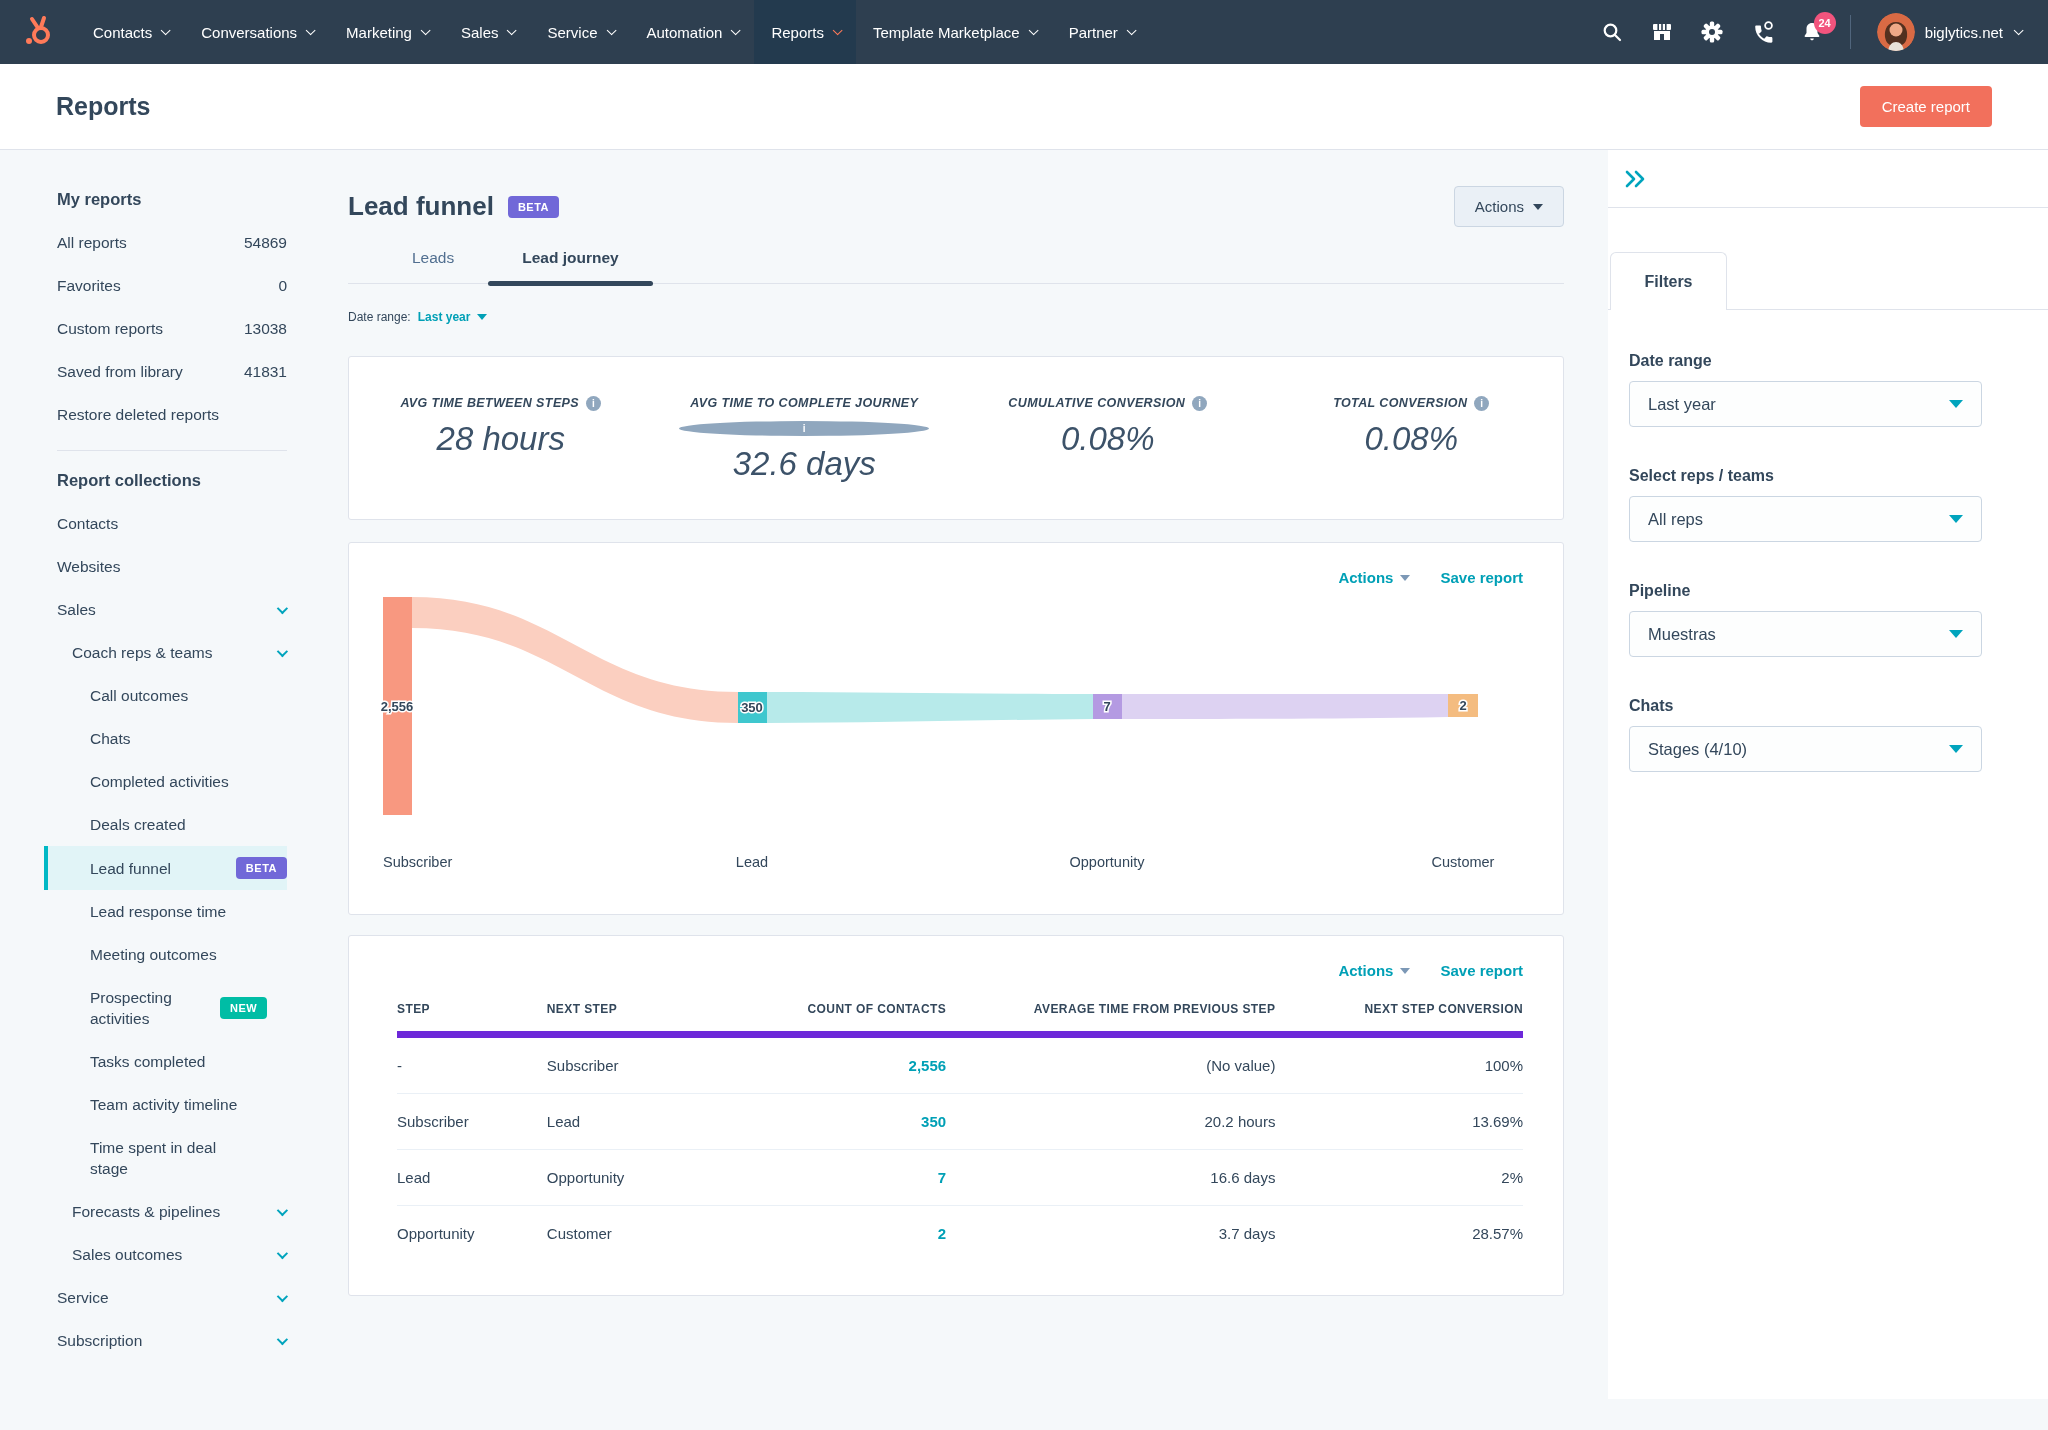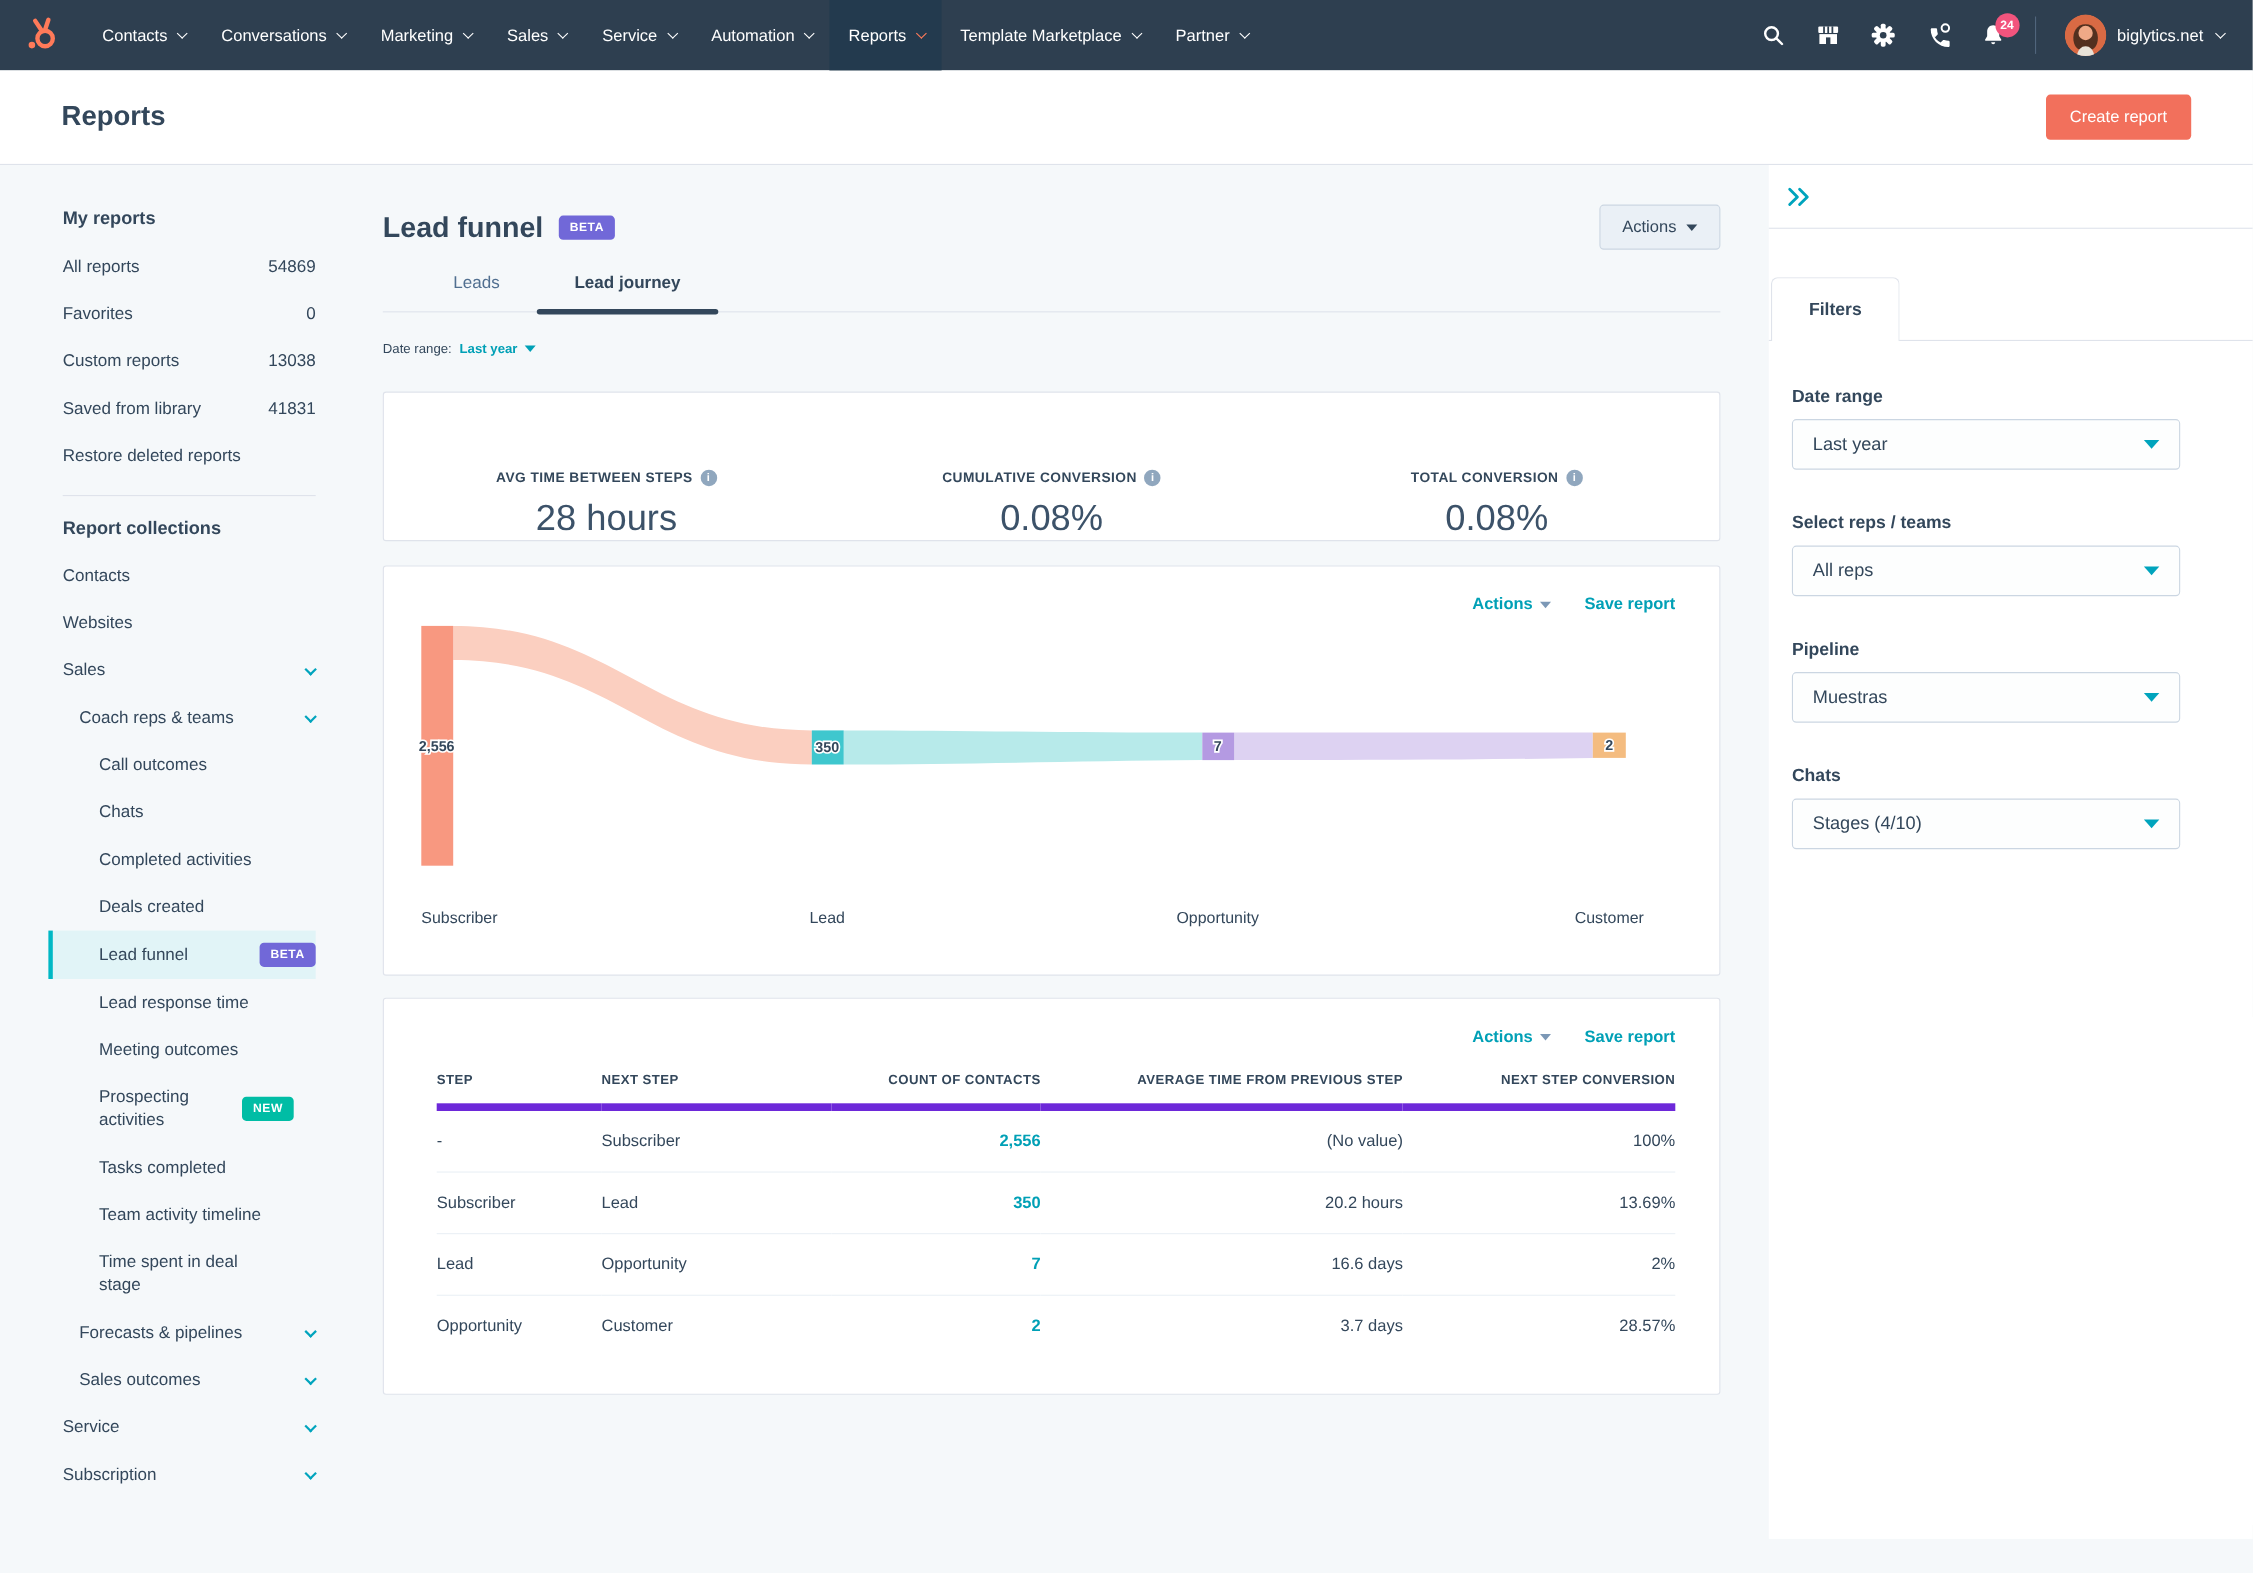--- a/index.html
+++ b/index.html
@@ -70,21 +70,21 @@
   .tab.active::after { content:""; position:absolute; left:0; right:0; bottom:-3px; height:5px;
     background:#33475b; border-radius:3px; }
   .date-range { margin-top:26px; font-size:12px; display:flex; align-items:center; gap:7px; }
   .link { color:#00a0b6; font-weight:bold; cursor:pointer; }
   .caret-teal { width:0; height:0; border-left:5px solid transparent; border-right:5px solid transparent;
     border-top:6px solid #00a0b6; display:inline-block; }
 
   .card { background:#fff; border:1px solid #dfe3eb; border-radius:3px; }
 
   
-  .card-metrics { margin-top:32px; height:136px; display:flex; padding-top:68px; }
+  .card-metrics { margin-top:32px; height:164px; display:flex; padding-top:36px;font-style:italic; }
   .metric { flex:1; text-align:center; }
   .metric-label { font-size:12.5px; font-weight:bold; letter-spacing:.4px; display:inline-flex;
     align-items:center; gap:7px; flex-wrap:wrap; justify-content:center; max-width:300px; }
   .info-i { width:15px; height:15px; border-radius:50%; background:#90a7be; color:#fff;
     font-size:10px; font-weight:bold; display:inline-flex; align-items:center; justify-content:center;
     font-style:normal; }
   .info-i::after { content:"i"; }
   .metric.icon-below .metric-label .info-i { flex-basis:100%; margin:4px auto 0; flex-grow:0;
     width:15px; }
   .metric-value { font-size:33px; color:#3c5269; margin-top:9px; }
@@ -360,20 +360,27 @@
     </div>
 
     <section class="card card-metrics">
       <div class="metric">
         <div class="metric-label">
             <span>AVG TIME BETWEEN STEPS</span>
             <i class="info-i"></i>
           </div>
         <div class="metric-value">28 hours</div>
       </div>
+      <div class="metric icon-below">
+        <div class="metric-label">
+            <span>AVG TIME TO COMPLETE JOURNEY</span>
+            <i class="info-i"></i>
+          </div>
+        <div class="metric-value">32.6 days</div>
+      </div>
       <div class="metric">
         <div class="metric-label">
             <span>CUMULATIVE CONVERSION</span>
             <i class="info-i"></i>
           </div>
         <div class="metric-value">0.08%</div>
       </div>
       <div class="metric">
         <div class="metric-label">
             <span>TOTAL CONVERSION</span>

